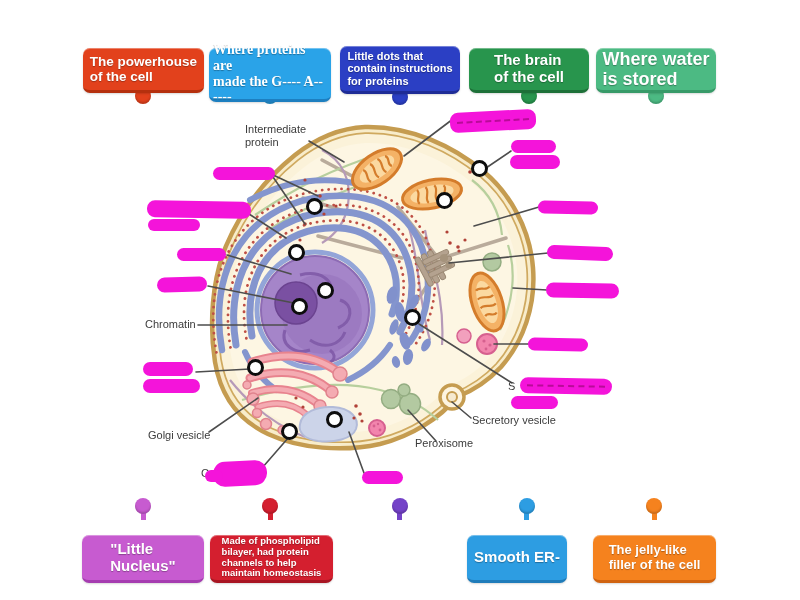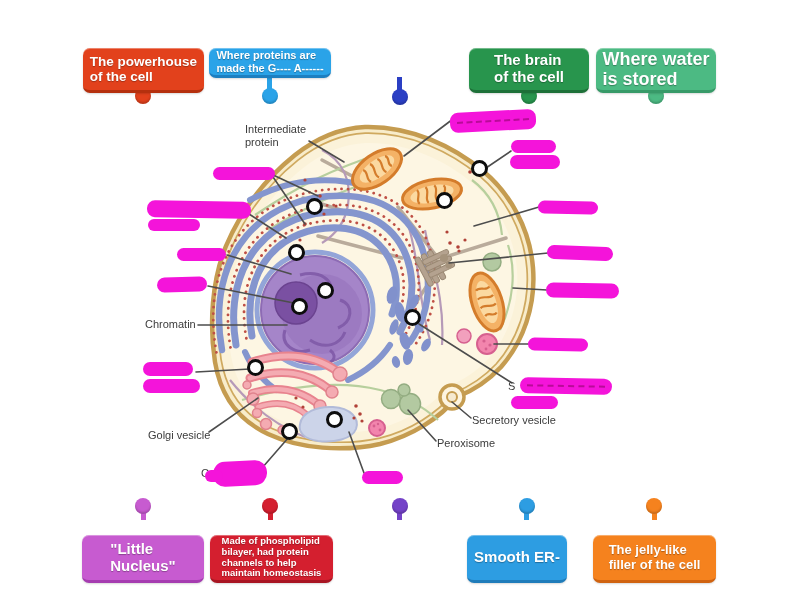--- a/index.html
+++ b/index.html
@@ -9,21 +9,21 @@
   
   .card{position:absolute;z-index:6;border-radius:7px;color:#fff;font-weight:bold;
         display:flex;align-items:center;justify-content:center;text-align:left;
         white-space:pre-line;line-height:1.12;border-bottom:3px solid rgba(0,0,0,.25);
         box-shadow:inset 0 1px 0 rgba(255,255,255,.35), 0 1px 2px rgba(0,0,0,.15);
         text-shadow:0 1px 1px rgba(0,0,0,.3);box-sizing:border-box;padding:2px 4px;margin-top:16px;}
   .pin-stem{position:absolute;z-index:5;width:5px;}
   .pin-dot{position:absolute;z-index:5;width:16px;height:16px;border-radius:50%;
            box-shadow:inset 0 -2px 2px rgba(0,0,0,.18);}
   .c1{left:83px;top:32px;width:121px;height:45px;font-size:13.5px;}
-  .c2{left:209px;top:32px;width:122px;height:30px;font-size:11px;}
+  .c2{left:209px;top:32px;width:122px;height:54px;font-size:14px;font-family:Liberation Serif, serif;}
   .c3{left:340px;top:30px;width:120px;height:48px;font-size:11px;}
   .c4{left:469px;top:32px;width:120px;height:45px;font-size:15px;}
   .c5{left:596px;top:32px;width:120px;height:45px;font-size:18px;}
   .b1{left:82px;top:519px;width:122px;height:48px;font-size:15px;}
   .b2{left:210px;top:519px;width:123px;height:48px;font-size:9.5px;}
   .b3{left:339px;top:519px;width:122px;height:48px;font-size:15px;}
   .b4{left:467px;top:519px;width:100px;height:48px;font-size:15px;}
   .b5{left:593px;top:519px;width:123px;height:48px;font-size:13px;}
   
   .dlabel{position:absolute;z-index:2;font-size:11px;color:#3b3b3b;line-height:1.2;
@@ -257,21 +257,21 @@
       <line x1="471" y1="418" x2="452" y2="402"></line>
       <line x1="436" y1="441" x2="408" y2="410"></line>
     </g>
   </svg>
 
   <div class="dlabel" style="left:245px;top:123px;">Intermediate
 protein</div>
   <div class="dlabel" style="left:145px;top:318px;">Chromatin</div>
   <div class="dlabel" style="left:148px;top:429px;">Golgi vesicle</div>
   <div class="dlabel" style="left:472px;top:414px;">Secretory vesicle</div>
-  <div class="dlabel" style="left:437px;top:437px;">Peroxisome</div>
+  <div class="dlabel" style="left:415px;top:437px;">Peroxisome</div>
 
   <div class="frag" style="left:201px;top:467px;z-index:2;">Cy</div>
   <div class="frag" style="left:508px;top:380px;z-index:2;">S</div>
 
   <div class="scrib" style="left: 450px; top: 111px; width: 86px; height: 20px; transform: rotate(-3deg); background-color: rgb(244, 20, 218);">
       <div class="strike"></div>
     </div>
   <div class="scrib" style="left: 213px; top: 167px; width: 62px; height: 13px; background-color: rgb(244, 20, 218);"></div>
   <div class="scrib" style="left: 147px; top: 201px; width: 104px; height: 17px; transform: rotate(1deg); background-color: rgb(244, 20, 218);"></div>
   <div class="scrib" style="left: 148px; top: 219px; width: 52px; height: 12px; background-color: rgb(244, 20, 218);"></div>
@@ -307,20 +307,23 @@
   <div class="card c1" style="background-color: rgb(226, 65, 28); border-bottom-color: rgb(181, 48, 14);">The powerhouse
 of the cell</div>
   <div class="pin-stem" style="left: 141px; top: 76px; height: 14px; background-color: rgb(226, 65, 28);"></div>
   <div class="pin-dot" style="left: 135px; top: 88px; background-color: rgb(226, 65, 28);"></div>
 
   <div class="card c2" style="background-color: rgb(42, 163, 232); border-bottom-color: rgb(29, 127, 192);">Where proteins are
 made the G---- A------</div>
   <div class="pin-stem" style="left: 267px; top: 76px; height: 14px; background-color: rgb(42, 163, 232);"></div>
   <div class="pin-dot" style="left: 262px; top: 88px; background-color: rgb(42, 163, 232);"></div>
 
+  <div class="card c3" style="background-color: rgb(43, 63, 196); border-bottom-color: rgb(30, 44, 150);">Little dots that
+contain instructions
+for proteins</div>
   <div class="pin-stem" style="left: 397px; top: 77px; height: 14px; background-color: rgb(43, 63, 196);"></div>
   <div class="pin-dot" style="left: 392px; top: 89px; background-color: rgb(43, 63, 196);"></div>
 
   <div class="card c4" style="background-color: rgb(40, 149, 77); border-bottom-color: rgb(29, 112, 56);">The brain
 of the cell</div>
   <div class="pin-stem" style="left: 526px; top: 76px; height: 14px; background-color: rgb(40, 149, 77);"></div>
   <div class="pin-dot" style="left: 521px; top: 88px; background-color: rgb(40, 149, 77);"></div>
 
   <div class="card c5" style="background-color: rgb(76, 186, 131); border-bottom-color: rgb(55, 154, 104);">Where water
 is stored</div>

